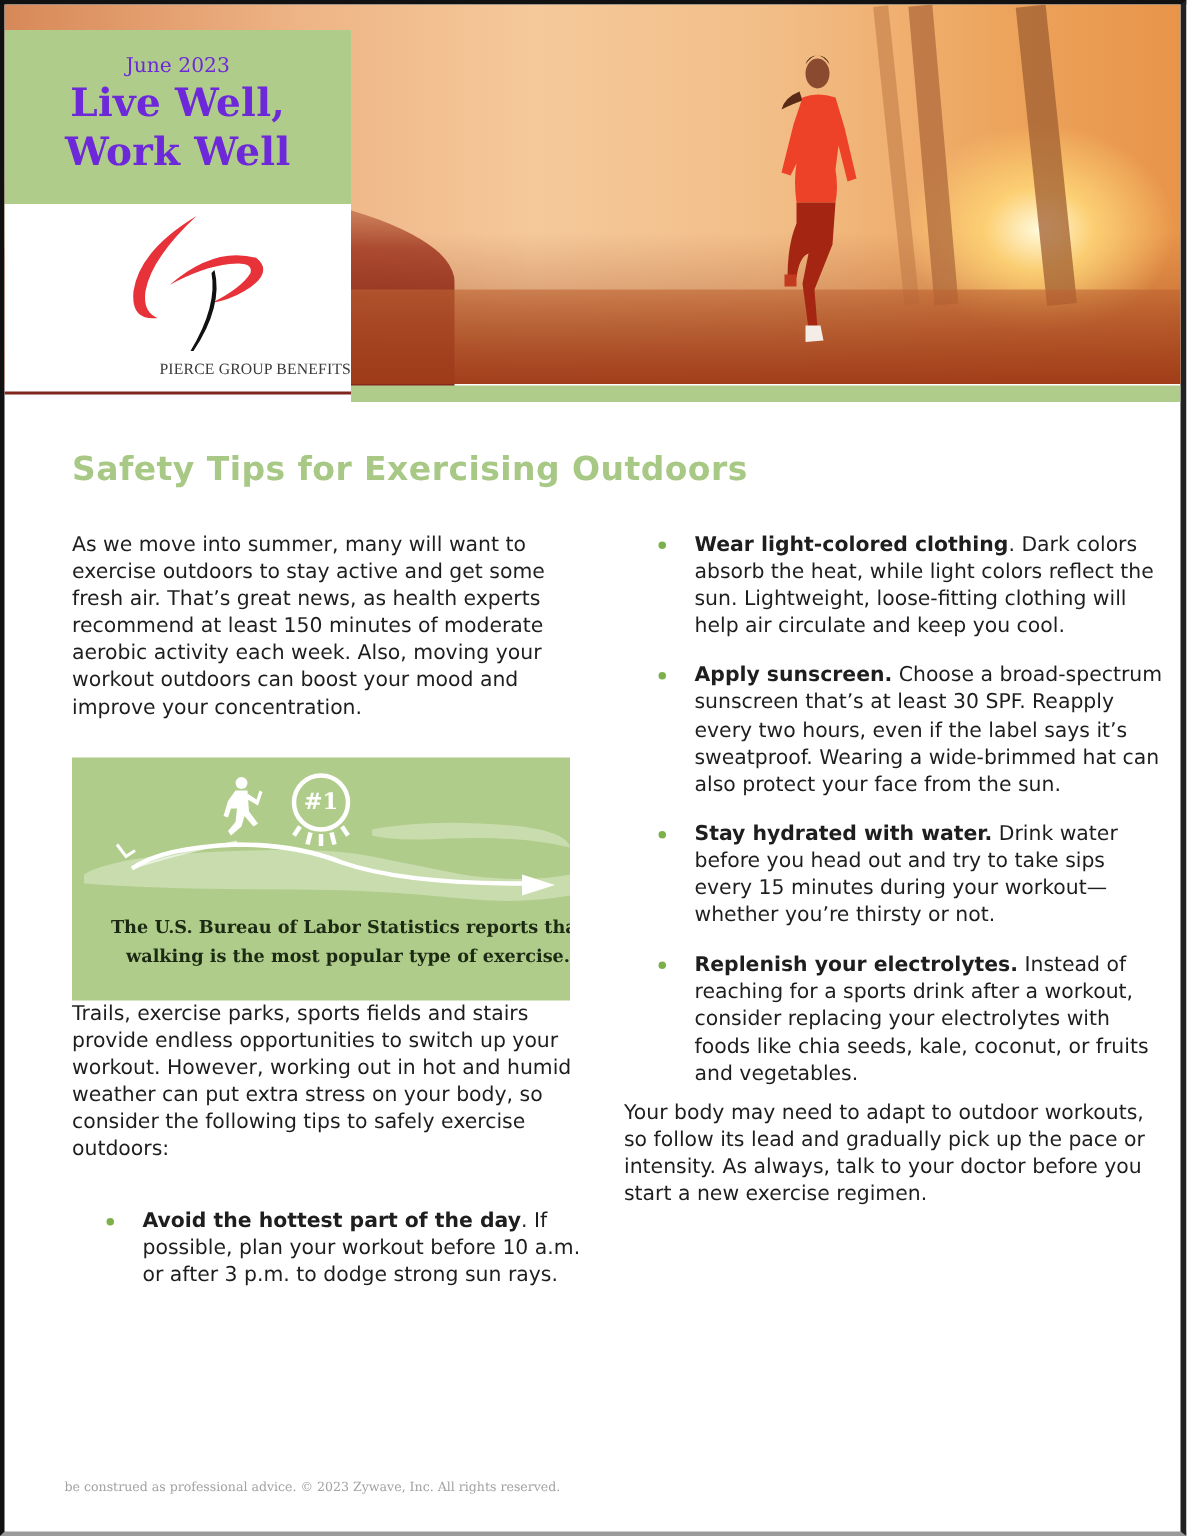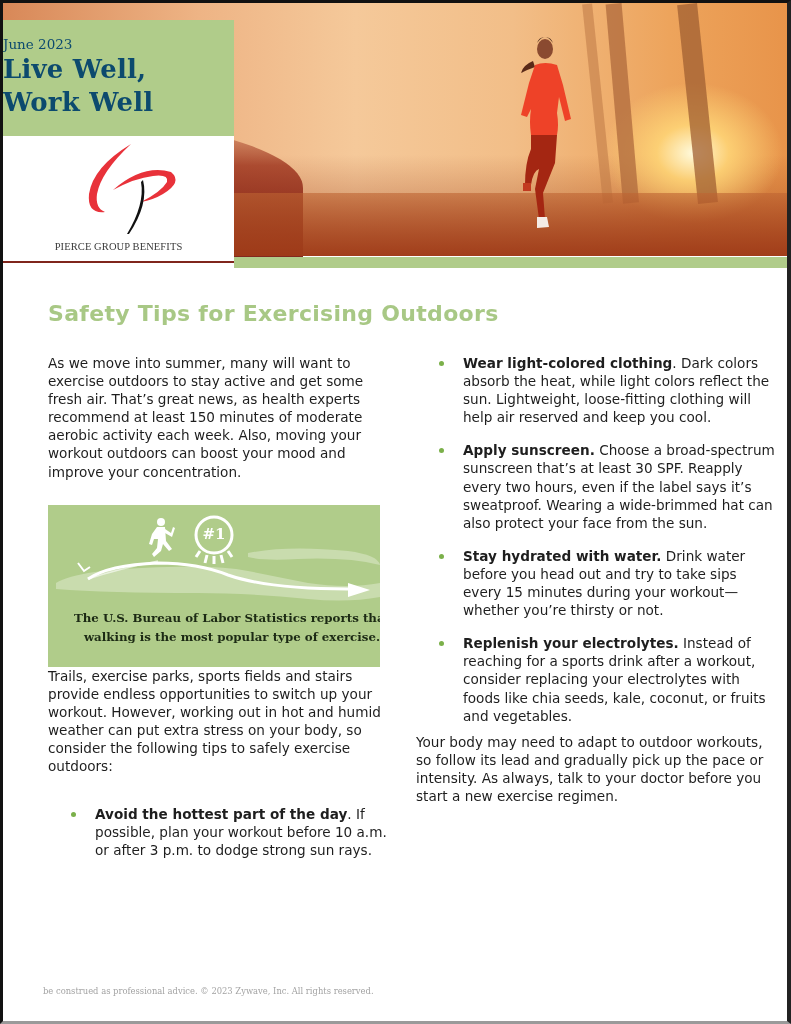--- a/index.html
+++ b/index.html
@@ -31,29 +31,29 @@
   .hero .tree.t1 { left: 600px; top: 0; width: 10px; height: 200px; transform: rotate(-6deg); background: rgba(190,120,70,0.55); }
   .hero .tree.t2 { left: 620px; top: 0; width: 16px; height: 200px; transform: rotate(-5deg); background: rgba(175,105,60,0.75); }
   .hero .tree.t3 { left: 695px; top: 0; width: 20px; height: 200px; transform: rotate(-6deg); background: rgba(160,95,50,0.75); }
   .runner { position: absolute; left: 508px; top: 20px; width: 80px; height: 215px; }
 
   .green-line { position: absolute; left: 231px; top: 254px; width: 553px; height: 11px; background: #b0cc8a; }
 
   
   .title-block {
     position: absolute; left: 0; top: 17px; width: 231px; height: 145px;
-    background: #b0cc8a; color: #0c4a6e; text-align: left;
+    background: #b0cc8a; color: #6d28d9; text-align: center;
     font-family: "DejaVu Serif", serif;
   }
   .title-block .date { margin-top: 16px; font-size: 13.5px; }
   .title-block .name { font-size: 26px; font-weight: bold; line-height: 31px; margin-top: 2px; letter-spacing: 0.2px; }
   .logo-block { position: absolute; left: 0; top: 133px; width: 231px; height: 125px; background: #fff; }
   .logo-mark { position: absolute; left: 80px; top: 6px; width: 100px; height: 95px; }
   .logo-text {
-    position: absolute; left: 0; width: 231px; top: 105px; text-align: center;
+    position: absolute; left: 0; width: 231px; top: 105px; text-align: right;
     font-family: "Liberation Serif", serif; font-size: 10.5px; color: #3a3a3a; letter-spacing: 0.1px;
   }
 
   h1.article-title {
     position: absolute; left: 45px; top: 298px; font-size: 22px; font-weight: bold;
     color: #a8c885; letter-spacing: 0.3px; white-space: nowrap;
   }
   .col { position: absolute; font-size: 13.6px; line-height: 18.1px; }
   .col-left { left: 45px; top: 351px; width: 340px; }
   .col-right { left: 413px; top: 351px; width: 360px; }
@@ -169,21 +169,21 @@
         <span class="dot"></span>
         <b>Avoid the hottest part of the day</b><span>. If possible, plan your workout before 10 a.m. or after 3 p.m. to dodge strong sun rays.</span>
       </li>
     </ul>
   </div>
 
   <div class="col col-right">
     <ul class="tips right-tips">
       <li>
         <span class="dot"></span>
-        <b>Wear light-colored clothing</b><span>. Dark colors absorb the heat, while light colors reflect the sun. Lightweight, loose-fitting clothing will help air reserved and keep you cool.</span>
+        <b>Wear light-colored clothing</b><span>. Dark colors absorb the heat, while light colors reflect the sun. Lightweight, loose-fitting clothing will help air circulate and keep you cool.</span>
       </li>
       <li>
         <span class="dot"></span>
         <b>Apply sunscreen.</b><span> Choose a broad-spectrum sunscreen that’s at least 30 SPF. Reapply every two hours, even if the label says it’s sweatproof. Wearing a wide-brimmed hat can also protect your face from the sun.</span>
       </li>
       <li>
         <span class="dot"></span>
         <b>Stay hydrated with water.</b><span> Drink water before you head out and try to take sips every 15 minutes during your workout—whether you’re thirsty or not.</span>
       </li>
       <li>

